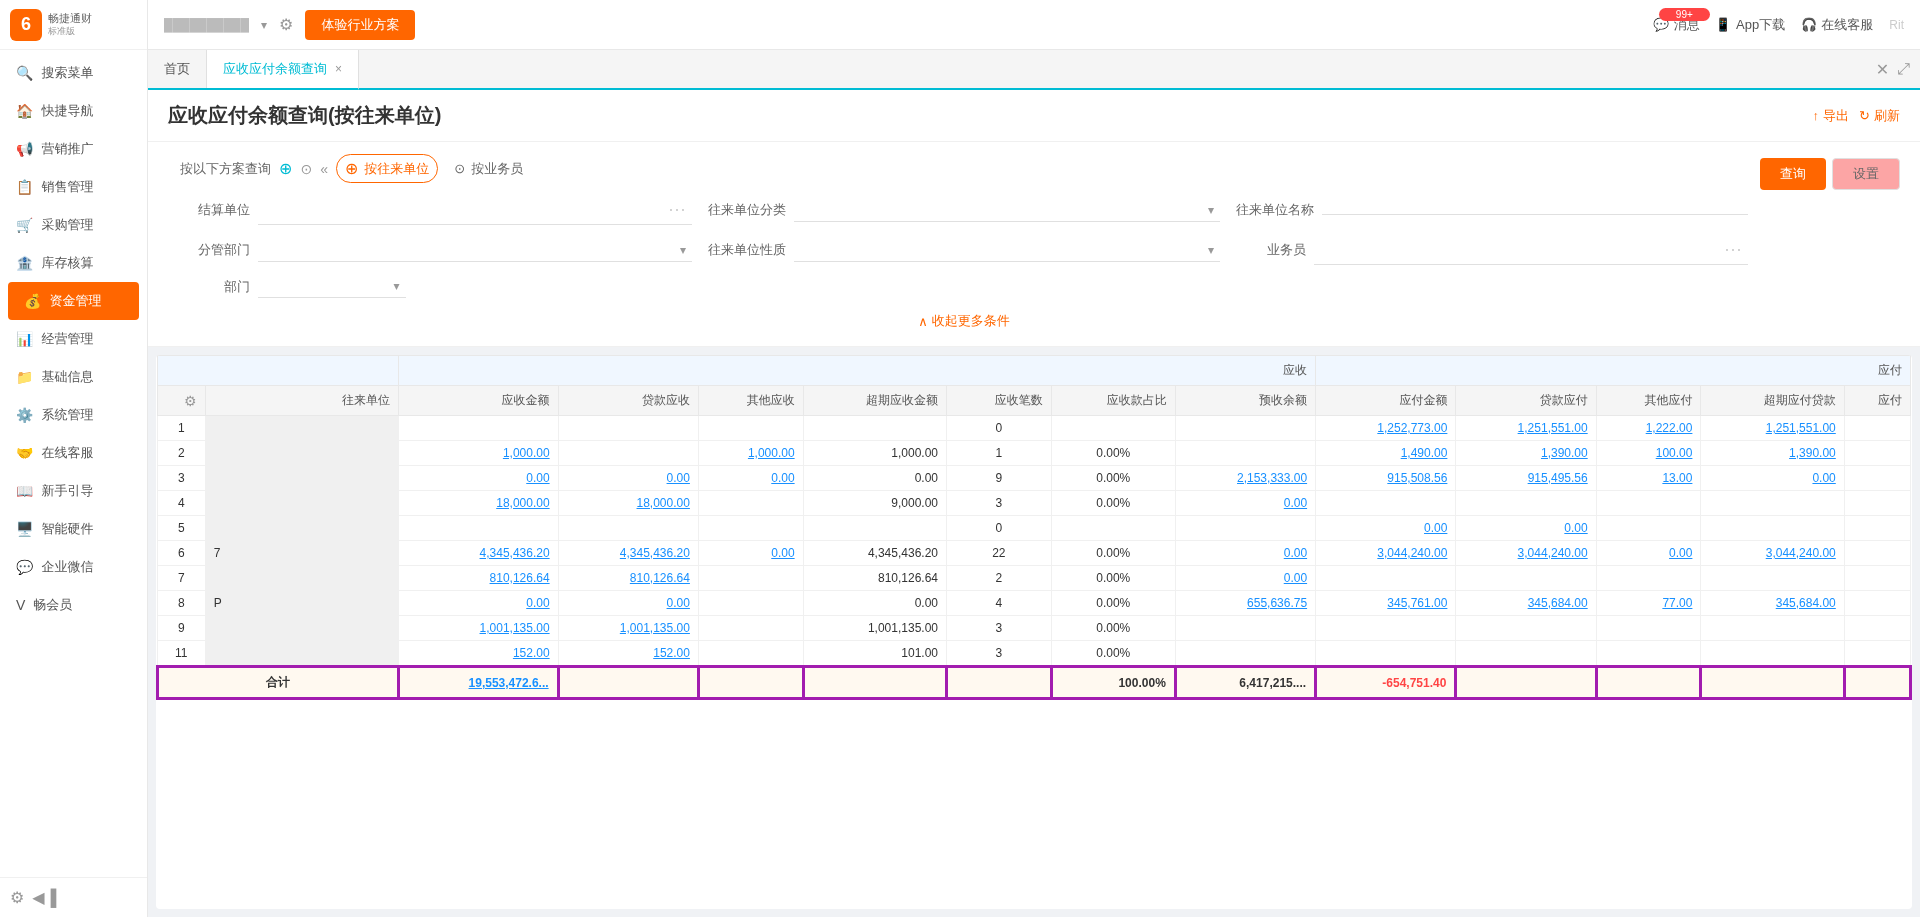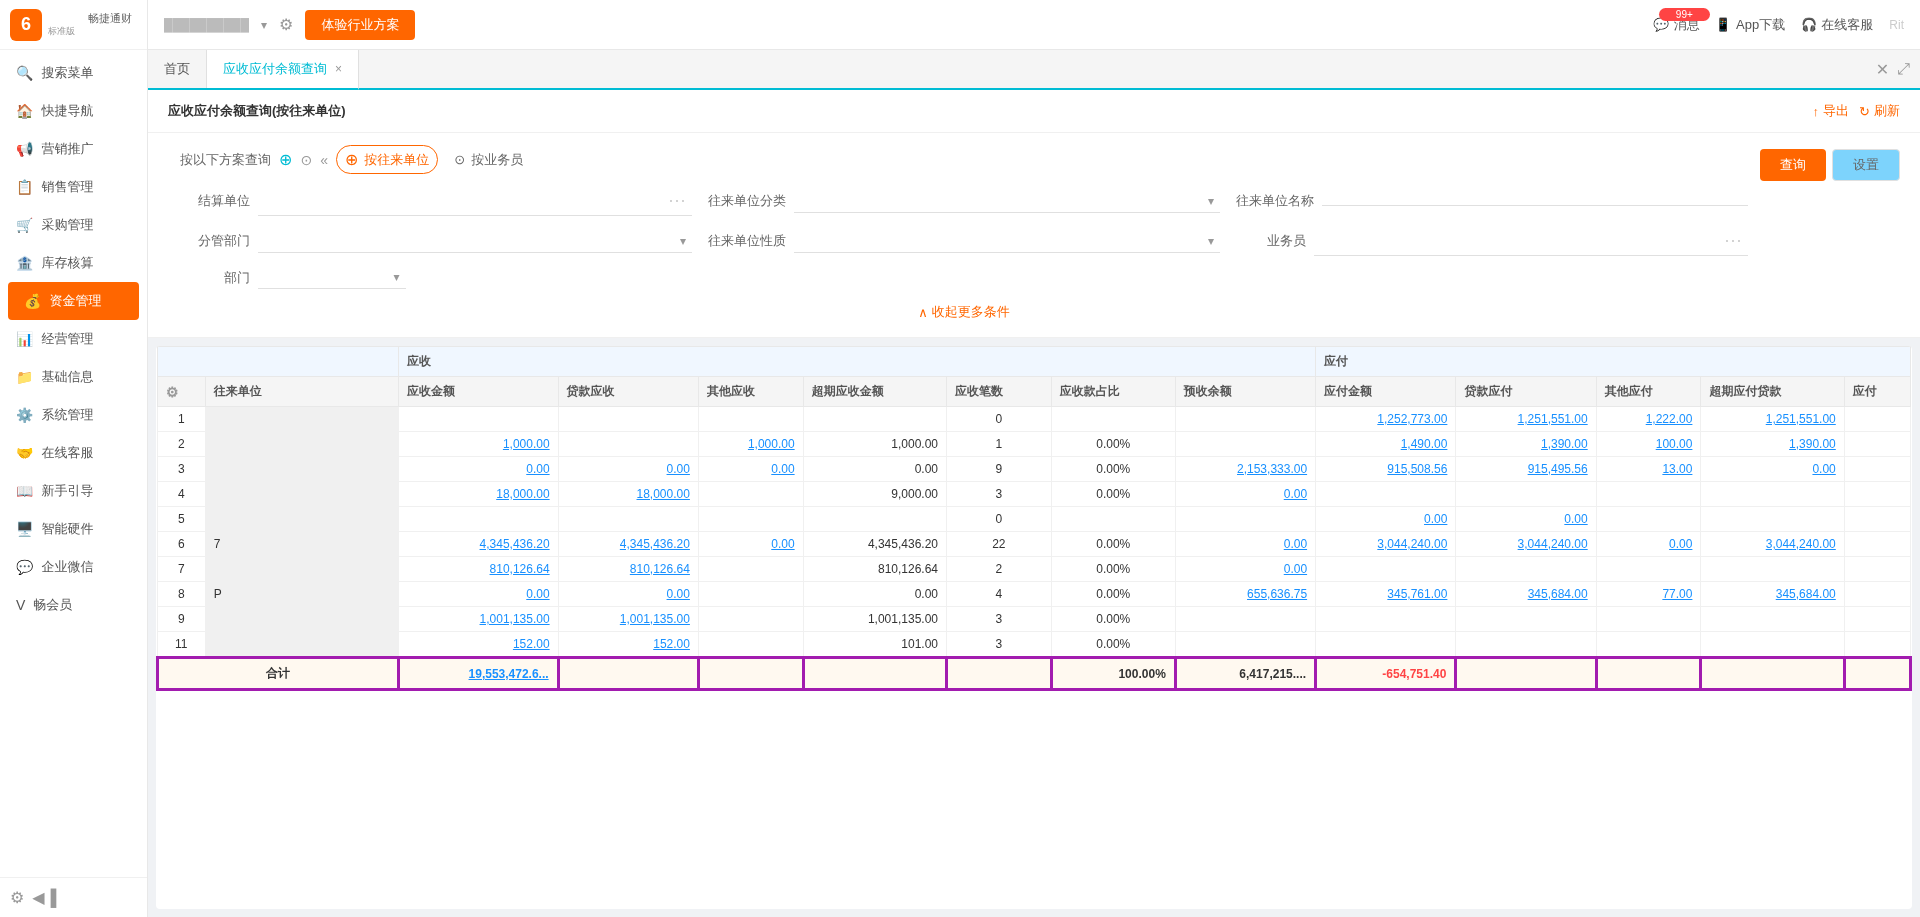--- a/index.html
+++ b/index.html
@@ -13,21 +13,21 @@
     }
     .sidebar-logo {
       height: 50px; background: #fff; display: flex; align-items: center;
       padding: 0 10px; border-bottom: 1px solid #f0f0f0;
     }
     .logo-icon {
       width: 32px; height: 32px; background: #ff6600; border-radius: 6px;
       display: flex; align-items: center; justify-content: center;
       color: #fff; font-size: 18px; font-weight: bold; margin-right: 6px;
     }
-    .logo-text { font-size: 11px; color: #666; line-height: 1.3; margin-left: 40px; }
+    .logo-text { font-size: 11px; color: #666; line-height: 1.3; }
     .logo-badge { font-size: 9px; color: #999; }
     .sidebar-menu { flex: 1; overflow-y: auto; padding: 4px 0; }
     .sidebar-item {
       display: flex; align-items: center; padding: 10px 16px;
       cursor: pointer; color: #555; font-size: 13px;
     }
     .sidebar-item.active { background: #ff6600; color: #fff; border-radius: 4px; margin: 0 8px; }
     .sidebar-item .s-icon { margin-right: 8px; font-size: 14px; }
     .sidebar-footer {
       padding: 10px; border-top: 1px solid #f0f0f0;
@@ -75,21 +75,21 @@
 
     
     .main-content {
       position: fixed; left: 148px; top: 90px; right: 0; bottom: 0;
       background: #f0f2f5; overflow: hidden; display: flex; flex-direction: column;
     }
     .page-header {
       background: #fff; padding: 12px 20px; display: flex; align-items: center;
       justify-content: space-between; border-bottom: 1px solid #f0f0f0;
     }
-    .page-title { font-size: 13px; font-weight: bold; color: #333; }
+    .page-title { font-size: 20px; font-weight: bold; color: #333; }
     .page-actions { display: flex; gap: 10px; align-items: center; }
     .action-btn { display: flex; align-items: center; gap: 4px; cursor: pointer; color: #ff6600; font-size: 13px; }
 
     
     .filter-area {
       background: #fff; padding: 12px 20px;
       border-bottom: 1px solid #f0f0f0;
     }
     .filter-scheme-bar {
       display: flex; align-items: center; gap: 8px; margin-bottom: 12px;
@@ -127,32 +127,32 @@
       padding: 4px; display: flex; align-items: center; justify-content: center; gap: 4px;
     }
 
     
     .query-btns { display: flex; flex-direction: row; gap: 6px; align-self: flex-start; padding-top: 4px; }
     .btn-query {
       background: #ff6600; color: #fff; border: none; border-radius: 4px;
       padding: 6px 20px; font-size: 13px; cursor: pointer; white-space: nowrap;
     }
     .btn-setting {
-      background: #7dd3fc; color: #666; border: 1px solid #e0e0e0; border-radius: 4px;
+      background: #fca5a5; color: #666; border: 1px solid #e0e0e0; border-radius: 4px;
       padding: 6px 20px; font-size: 13px; cursor: pointer; white-space: nowrap;
     }
 
     
     .table-area {
       flex: 1; overflow: auto; background: #fff; margin: 8px; border-radius: 4px;
     }
     table { width: 100%; border-collapse: collapse; font-size: 12px; }
     thead tr th {
       background: #f5f5f5; border: 1px solid #e8e8e8;
-      padding: 6px 8px; text-align: left; color: #555; font-weight: bold;
+      padding: 6px 8px; text-align: right; color: #555; font-weight: normal;
       white-space: nowrap;
     }
     thead tr.group-header th {
       background: #f0f7ff;
     }
     tbody tr td {
       border: 1px solid #f0f0f0; padding: 5px 8px;
       text-align: right; color: #333; white-space: nowrap;
     }
     tbody tr td.center { text-align: center; }

